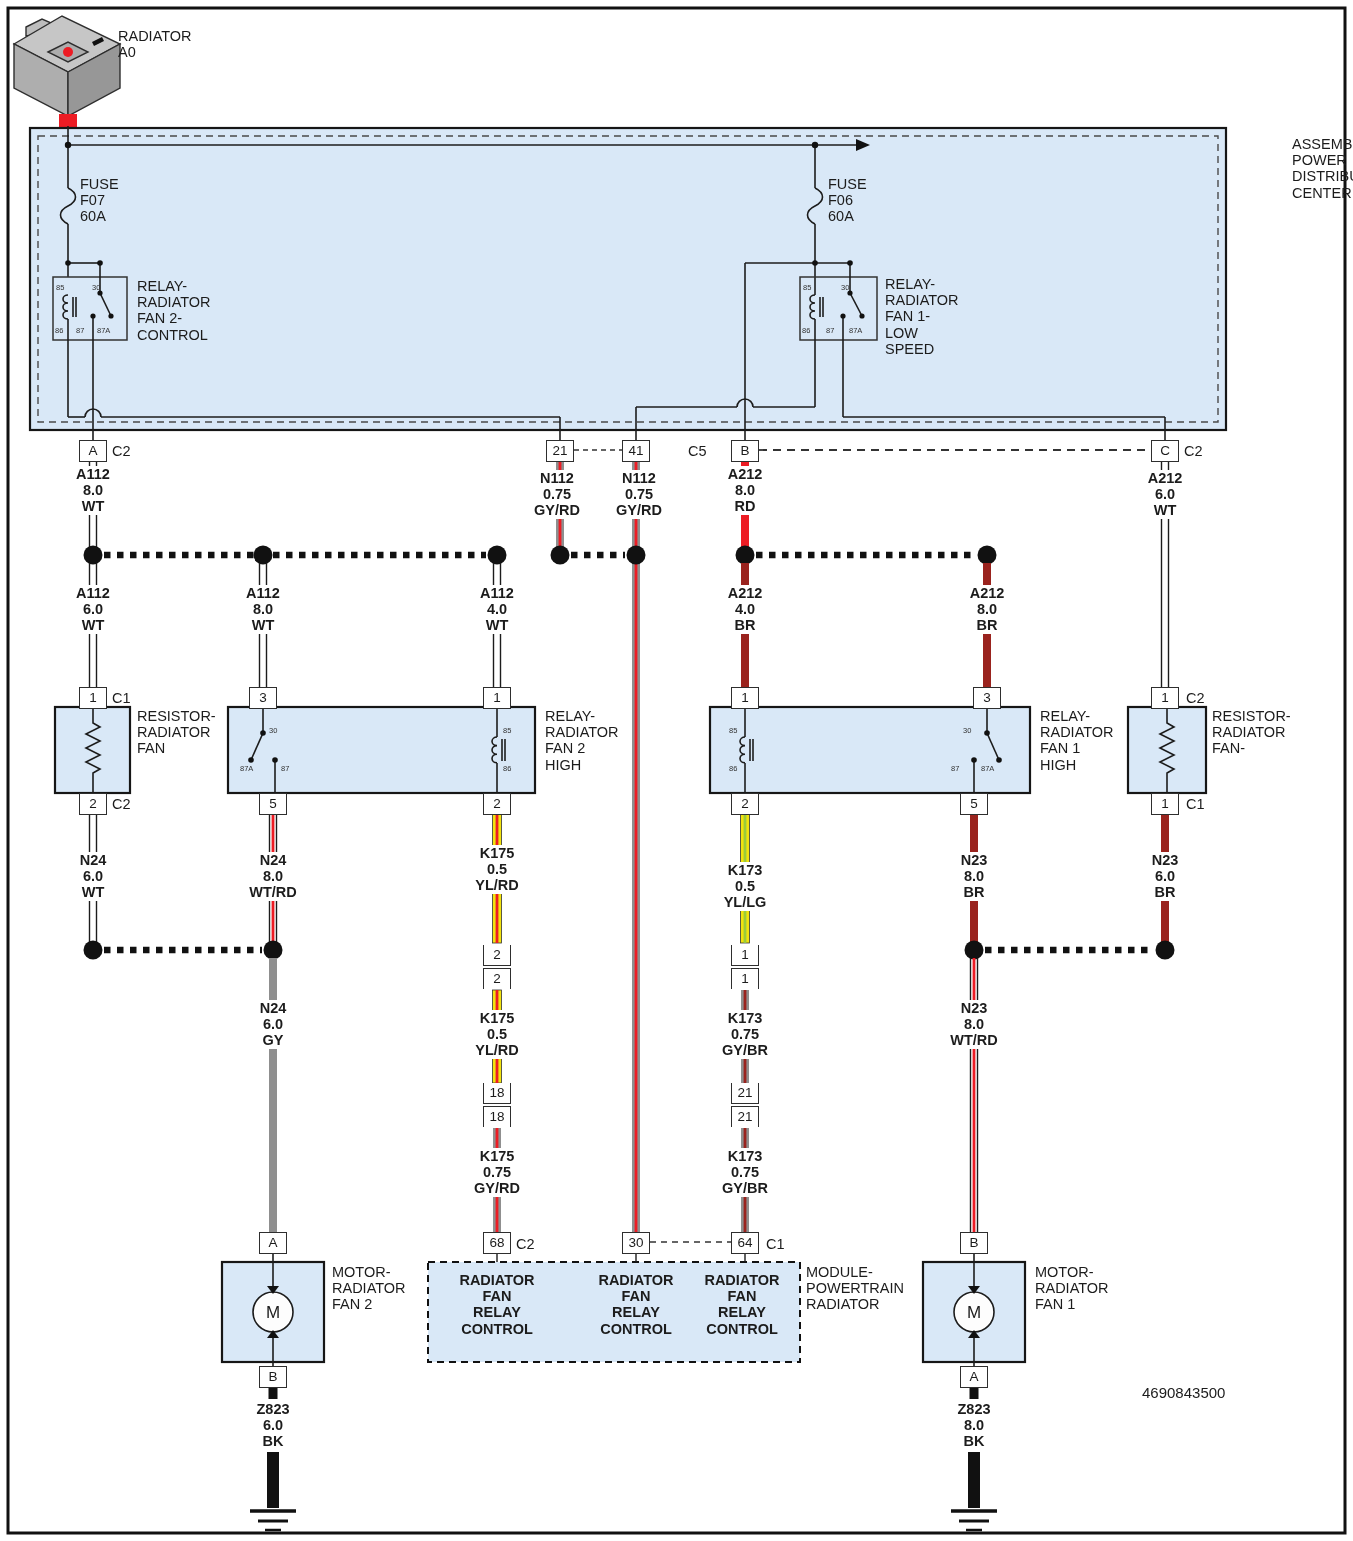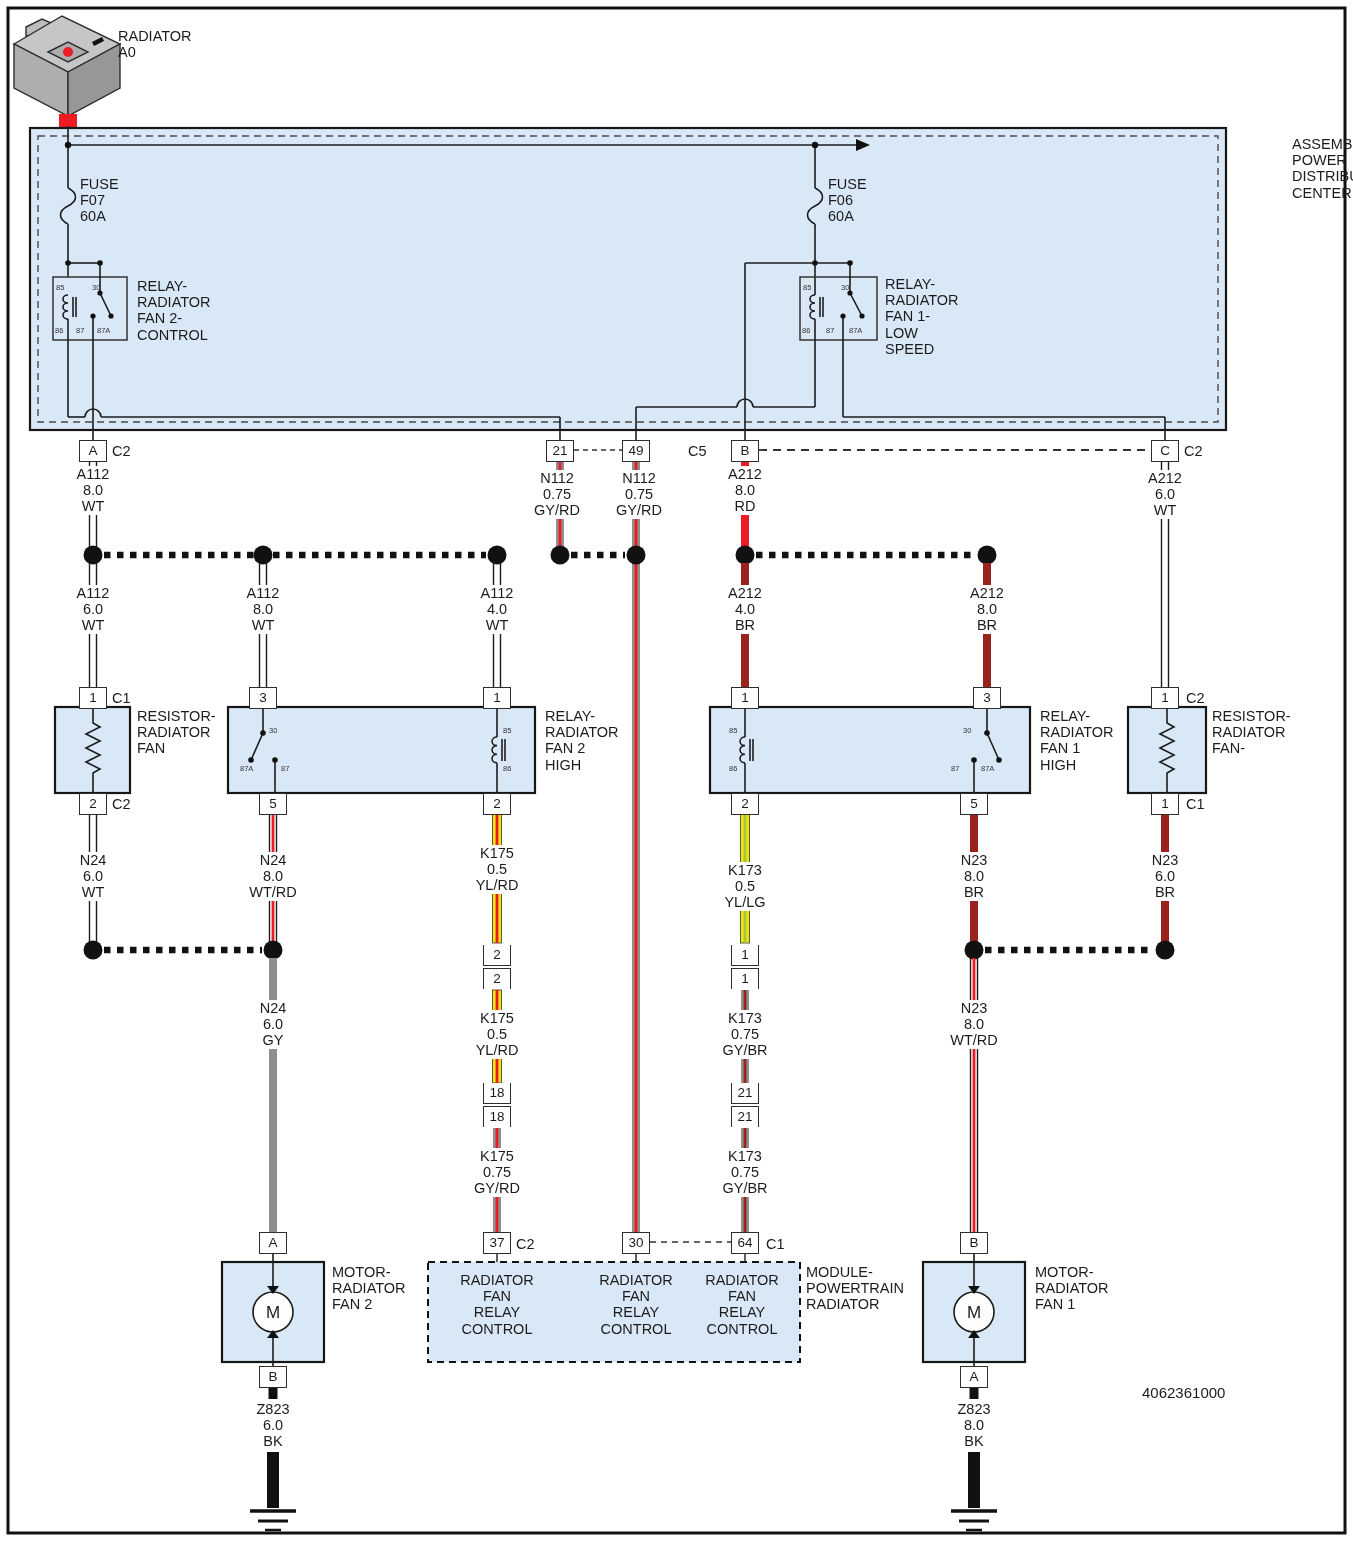--- a/index.html
+++ b/index.html
@@ -1,19 +1,19 @@
 <!DOCTYPE html>
 <html style="--red: #ed1c24; --brown: #9a231e; --gray: #8f8f8f; --yellow: #f2e30e; --green: #9ccb3b; --fill_blue: #d9e8f7;"><head>
 <meta charset="utf-8">
 <style>
   html,body{margin:0;padding:0;background:#fff;font-family:"Liberation Sans",sans-serif;}
   #stage{position:relative;width:1353px;height:1541px;background:#fff;overflow:hidden;color:#1c1c1c;}
   svg{position:absolute;left:0;top:0;}
   .lbl{position:absolute;white-space:pre-line;line-height:1.12;font-size:14.5px;color:#1c1c1c;}
-  .c{transform:translateX(-50%);text-align:center;}
+  .c{transform:translateX(-50%);text-align:center;font-weight:bold;}
   .wlbl{background:#fff;padding:0 3px;}
   .pin{position:absolute;width:26px;height:20px;line-height:20px;border:1.6px solid #2e2e2e;background:#fff;
        font-size:13.5px;text-align:center;transform:translateX(-50%);}
   .pin.u{border-top:none;}
   .pin.n{border-bottom:none;}
   .rpin{position:absolute;font-size:7.5px;color:#333;line-height:1;}
   .num{position:absolute;font-size:15px;color:#1c1c1c;}
   .mlabel{position:absolute;font-size:17px;transform:translate(-50%,-50%);color:#1c1c1c;}
   .s-ink{stroke:#1c1c1c;fill:none;stroke-width:1.6;}
   .thin{stroke:#1c1c1c;fill:none;stroke-width:1.4;}
@@ -294,21 +294,21 @@
 
 <div class="rpin" style="left:803px;top:284px">85</div>
 <div class="rpin" style="left:841px;top:284px">30</div>
 <div class="rpin" style="left:802px;top:327px">86</div>
 <div class="rpin" style="left:826px;top:327px">87</div>
 <div class="rpin" style="left:849px;top:327px">87A</div>
 
 <div class="pin" style="left:93px;top:440px">A</div>
 <div class="lbl" style="left:112px;top:443px">C2</div>
 <div class="pin" style="left:560px;top:440px">21</div>
-<div class="pin" style="left:636px;top:440px">49</div>
+<div class="pin" style="left:636px;top:440px">41</div>
 <div class="lbl" style="left:688px;top:443px">C5</div>
 <div class="pin" style="left:745px;top:440px">B</div>
 <div class="pin" style="left:1165px;top:440px">C</div>
 <div class="lbl" style="left:1184px;top:443px">C2</div>
 
 <div class="lbl c wlbl" style="left:93px;top:466px">A112
 8.0
 WT</div>
 <div class="lbl c wlbl" style="left:557px;top:470px">N112
 0.75
@@ -426,21 +426,21 @@
 8.0
 WT/RD</div>
 <div class="lbl c wlbl" style="left:497px;top:1148px">K175
 0.75
 GY/RD</div>
 <div class="lbl c wlbl" style="left:745px;top:1148px">K173
 0.75
 GY/BR</div>
 
 <div class="pin" style="left:273px;top:1232px">A</div>
-<div class="pin" style="left:497px;top:1232px">37</div>
+<div class="pin" style="left:497px;top:1232px">68</div>
 <div class="lbl" style="left:516px;top:1236px">C2</div>
 <div class="pin" style="left:636px;top:1232px">30</div>
 <div class="pin" style="left:745px;top:1232px">64</div>
 <div class="lbl" style="left:766px;top:1236px">C1</div>
 <div class="pin" style="left:974px;top:1232px">B</div>
 
 <div class="lbl" style="left:332px;top:1264px">MOTOR-
 RADIATOR
 FAN 2</div>
 <div class="lbl" style="left:1035px;top:1264px">MOTOR-
@@ -466,15 +466,15 @@
 
 <div class="pin" style="left:273px;top:1366px">B</div>
 <div class="pin" style="left:974px;top:1366px">A</div>
 <div class="lbl c wlbl" style="left:273px;top:1401px">Z823
 6.0
 BK</div>
 <div class="lbl c wlbl" style="left:974px;top:1401px">Z823
 8.0
 BK</div>
 
-<div class="num" style="left:1142px;top:1384px">4062361000</div>
+<div class="num" style="left:1142px;top:1384px">4690843500</div>
 
 </div>
 
 </body></html>

